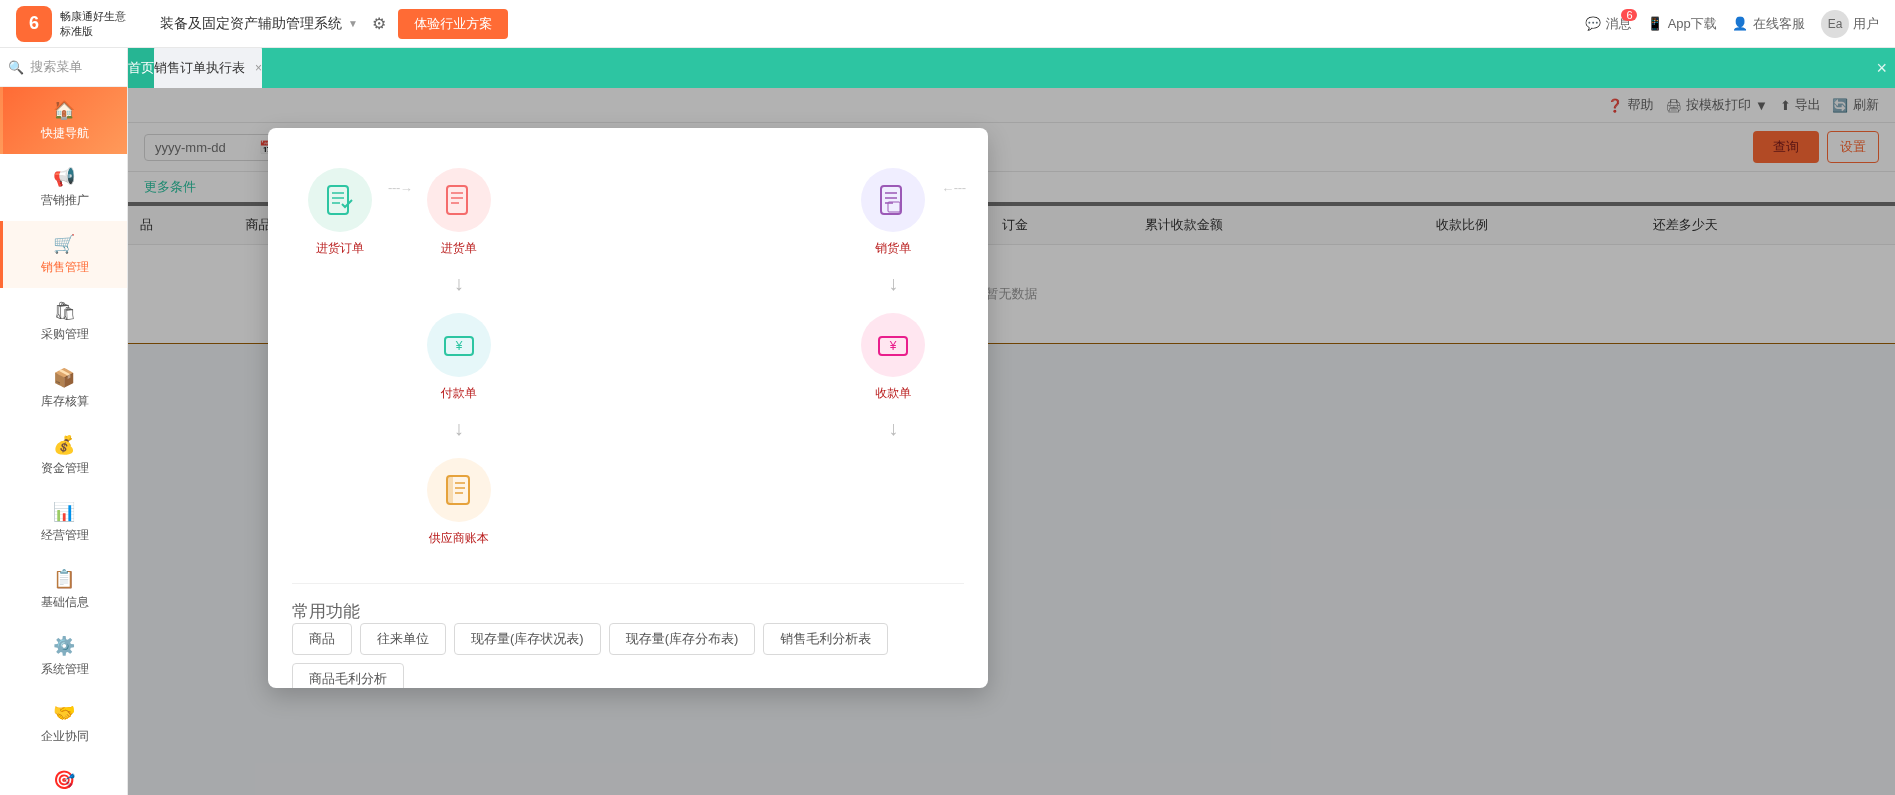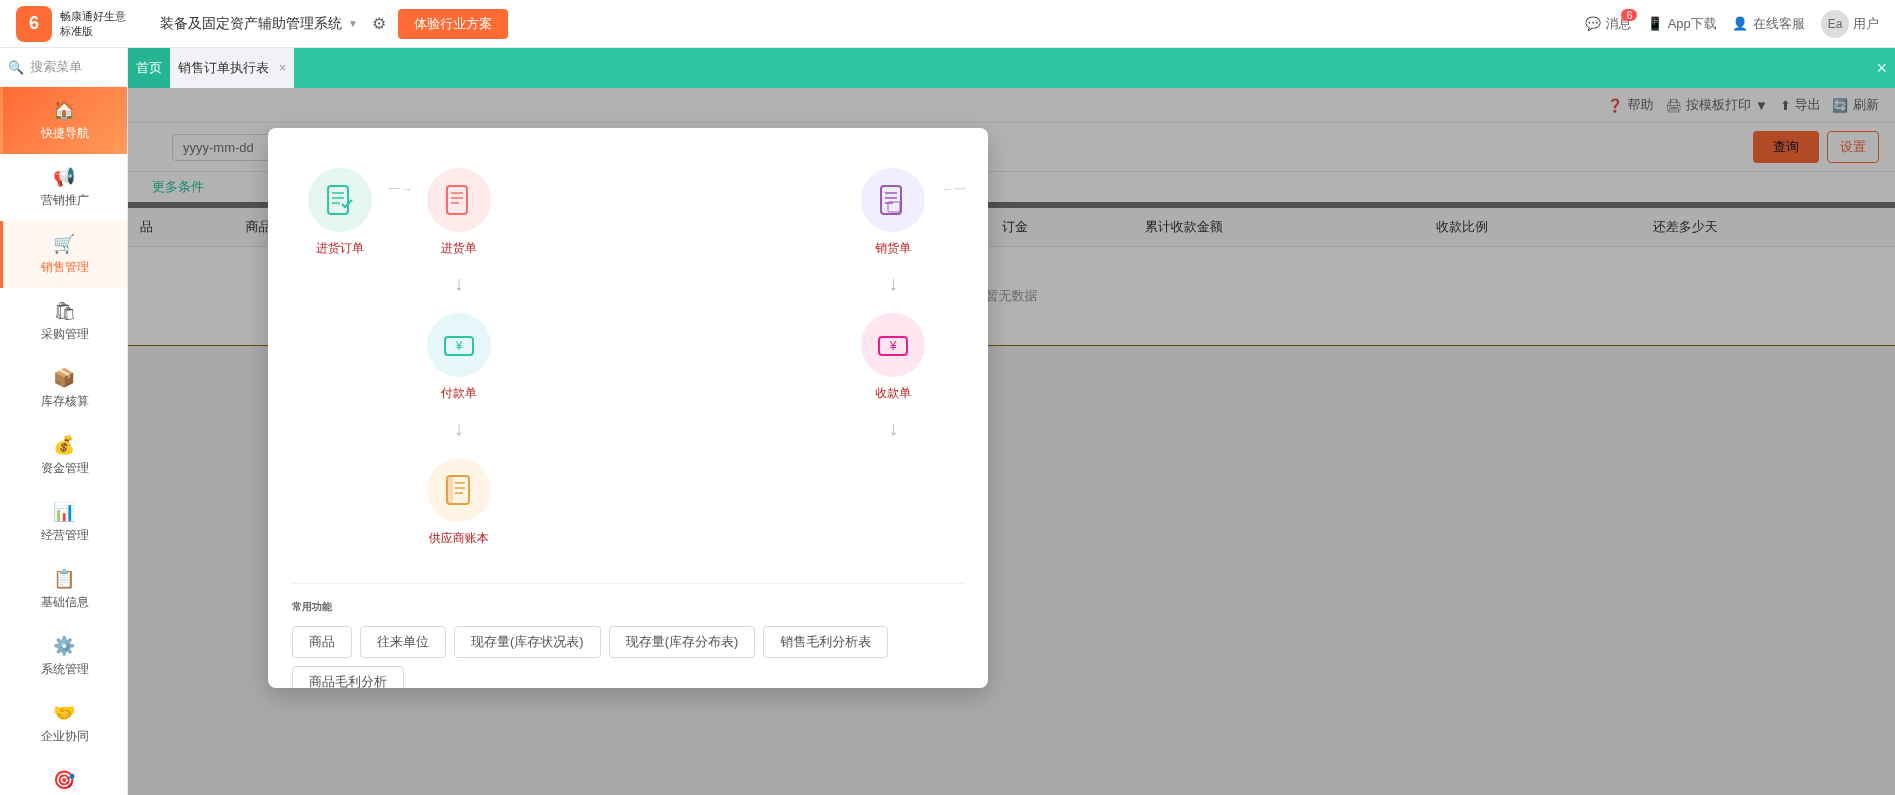--- a/index.html
+++ b/index.html
@@ -28,36 +28,36 @@
     .user-avatar { width: 28px; height: 28px; border-radius: 50%; background: #ddd; display: flex; align-items: center; justify-content: center; font-size: 12px; color: #666; }
 
     
     .sidebar-search { padding: 10px 8px; border-bottom: 1px solid #f0f0f0; display: flex; align-items: center; gap: 6px; color: #999; font-size: 13px; cursor: pointer; }
     .sidebar-item { display: flex; flex-direction: column; align-items: center; padding: 12px 4px; gap: 4px; cursor: pointer; color: #555; font-size: 12px; border-left: 3px solid transparent; }
     .sidebar-item.active { background: #fff7f0; border-left-color: #ff6b35; color: #ff6b35; }
     .sidebar-item.highlight { background: linear-gradient(135deg, #ff6b35, #ff9a5a); color: white; border-left-color: transparent; }
     .sidebar-icon { font-size: 18px; }
 
     
-    .tab-item { height: 44px; padding: 0 8px; display: flex; align-items: center; gap: 6px; font-size: 13px; cursor: pointer; color: rgba(255,255,255,0.85); }
+    .tab-item { height: 44px; padding: 0 0; display: flex; align-items: center; gap: 6px; font-size: 13px; cursor: pointer; color: rgba(255,255,255,0.85); }
     .tab-item.home { background: #26b593; color: white; }
     .tab-item.active { background: #f0f2f5; color: #333; border-radius: 4px 4px 0 0; align-items: center; }
     .tab-close { font-size: 12px; color: #999; margin-left: 4px; }
     .close-all-btn { margin-left: auto; margin-right: 8px; color: rgba(255,255,255,0.85); font-size: 18px; cursor: pointer; }
 
     
     .content-toolbar { background: white; padding: 8px 16px; display: flex; align-items: center; gap: 12px; border-bottom: 1px solid #e8e8e8; flex-shrink: 0; }
     .toolbar-right { margin-left: auto; display: flex; align-items: center; gap: 12px; }
     .toolbar-btn { display: flex; align-items: center; gap: 4px; color: #666; font-size: 13px; cursor: pointer; }
-    .query-btn { background: #ff6b35; color: #0f172a; border: none; padding: 6px 20px; border-radius: 4px; cursor: pointer; font-size: 13px; margin-left: 40px; }
+    .query-btn { background: #ff6b35; color: #7f1d1d; border: none; padding: 6px 20px; border-radius: 4px; cursor: pointer; font-size: 13px; margin-left: 40px; }
     .settings-small-btn { background: white; color: #ff6b35; border: 1px solid #ff6b35; padding: 6px 12px; border-radius: 4px; cursor: pointer; font-size: 13px; }
 
     
     .filter-bar { background: white; padding: 8px 16px; display: flex; align-items: center; gap: 12px; border-bottom: 1px solid #e8e8e8; flex-shrink: 0; }
-    .filter-input { border: 1px solid #d9d9d9; border-radius: 4px; padding: 5px 10px; font-size: 13px; color: #bbb; display: flex; align-items: center; gap: 4px; margin-left: 28px; }
+    .filter-input { border: 1px solid #d9d9d9; border-radius: 4px; padding: 5px 10px; font-size: 13px; color: #bbb; display: flex; align-items: center; gap: 4px; }
     .filter-input input { border: none; outline: none; background: transparent; font-size: 13px; color: #bbb; width: 100px; }
     .filter-select { border: 1px solid #d9d9d9; border-radius: 4px; padding: 5px 10px; font-size: 13px; color: #333; display: flex; align-items: center; gap: 4px; min-width: 120px; }
     .more-conditions { color: #2dc5a2; font-size: 13px; cursor: pointer; }
 
     
     .table-wrapper { background: white; flex: 1; overflow: auto; }
     table { width: 100%; border-collapse: collapse; font-size: 13px; }
     th { background: #fafafa; border-bottom: 1px solid #e8e8e8; padding: 10px 12px; text-align: left; color: #333; font-weight: 500; white-space: nowrap; }
     td { padding: 10px 12px; border-bottom: 1px solid #a16207; color: #555; white-space: nowrap; }
     .no-data { text-align: center; padding: 40px; color: #999; font-size: 13px; }
@@ -71,21 +71,21 @@
     .flow-circle.green { background: #e6f7f0; }
     .flow-circle.red { background: #ffeaea; }
     .flow-circle.purple { background: #f0eeff; }
     .flow-circle.orange { background: #fff4e6; }
     .flow-circle.teal { background: #e6f7f9; }
     .flow-circle.pink { background: #ffe6f0; }
     .flow-label { font-size: 12px; color: #b91c1c; }
 
     
     .common-functions { border-top: 1px solid #f0f0f0; padding-top: 16px; }
-    .common-title { font-size: 10px; color: #666; margin-bottom: 12px; font-weight: 700; }
+    .common-title { font-size: 17px; color: #666; font-weight: 400; }
     .function-btns { display: flex; flex-wrap: wrap; gap: 8px; margin-bottom: 8px; }
     .func-btn { border: 1px solid #d9d9d9; background: white; padding: 6px 16px; border-radius: 4px; font-size: 13px; color: #555; cursor: pointer; white-space: nowrap; }
   </style>
 </head>
 <body>
 
 <div class="app-wrapper">
 
   <div class="top-bar">
     <div class="logo-area">
@@ -220,21 +220,21 @@
           <div class="filter-select">
             <span>单据状态</span>
             <span style="margin-left:auto; color:#999; font-size:10px;">▼</span>
           </div>
           <div style="display:flex;gap:8px;margin-left:auto;">
             <button class="query-btn">查询</button>
             <button class="settings-small-btn">设置</button>
           </div>
         </div>
 
-        <div style="background:white; padding:6px 24px; border-bottom:6px solid #737373;">
+        <div style="background:white; padding:6px 16px; border-bottom:4px solid #737373;">
           <span class="more-conditions">更多条件</span>
         </div>
 
         <div class="table-wrapper">
           <table>
             <thead>
               <tr>
                 <th>品</th>
                 <th>商品</th>
                 <th>金额</th>

